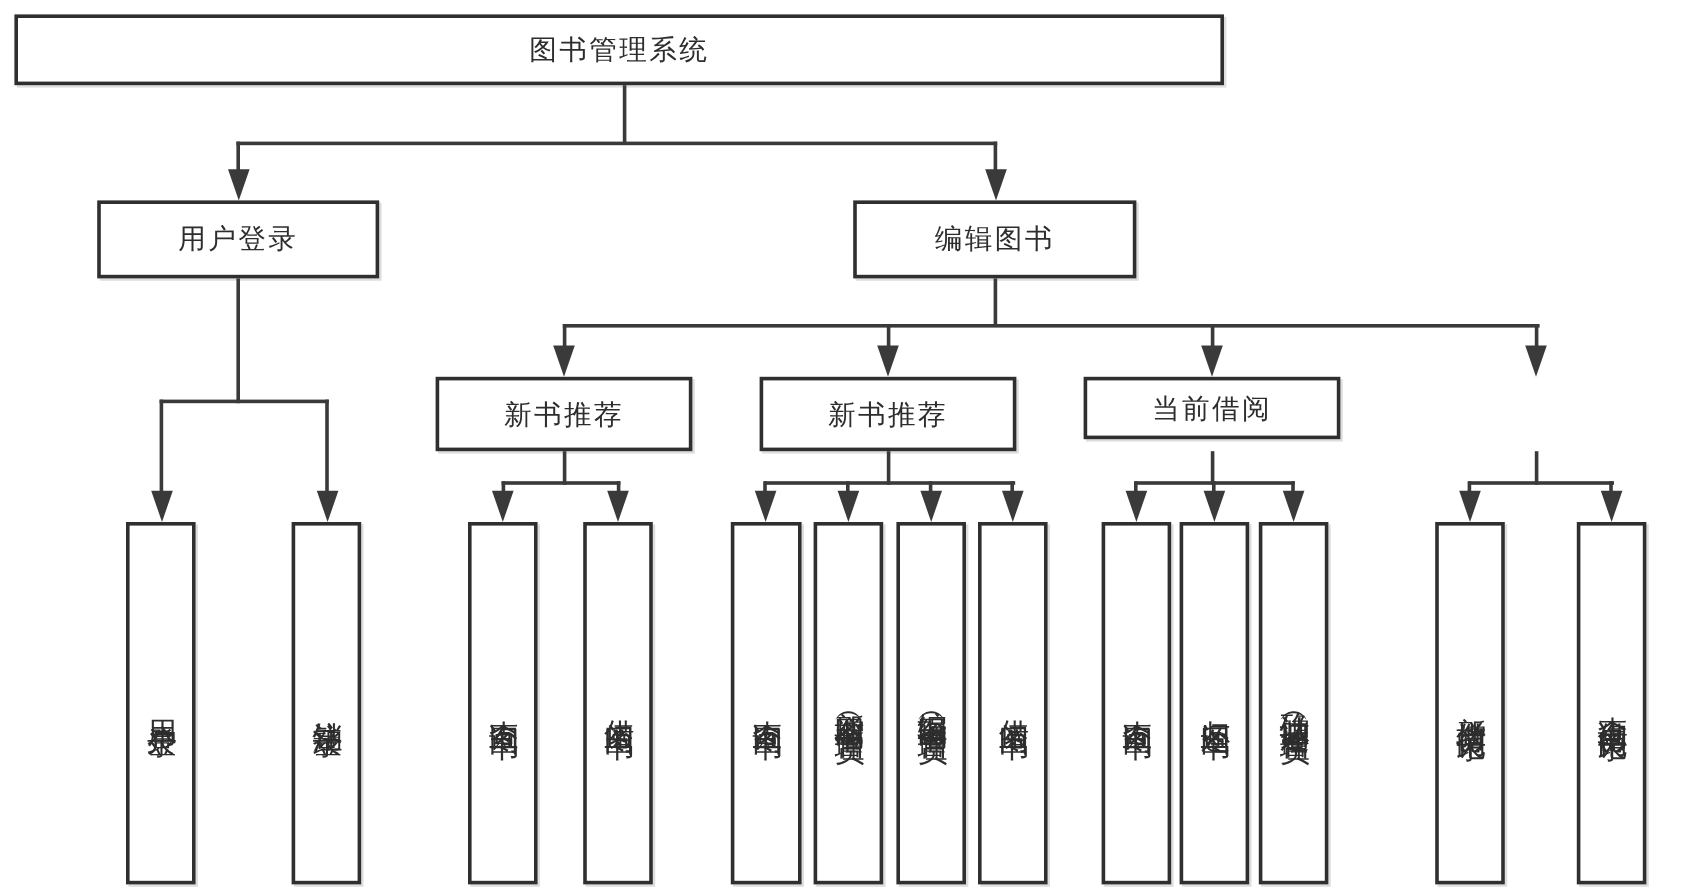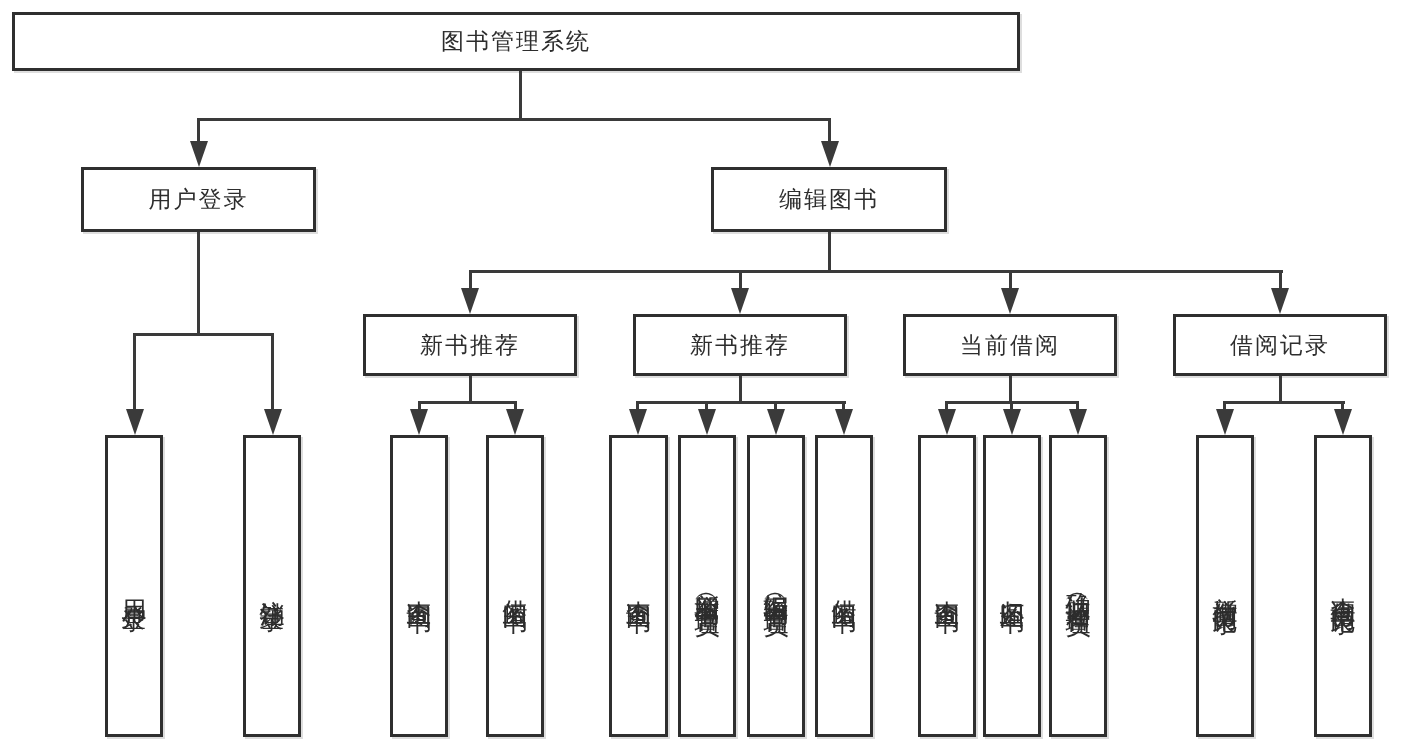--- a/index.html
+++ b/index.html
@@ -85,22 +85,21 @@
   <div class="arrow" style="left:461px;top:288px"></div>
   <div class="line" style="left:739px;top:270px;width:3px;height:20px"></div>
   <div class="arrow" style="left:731px;top:288px"></div>
   <div class="line" style="left:1009px;top:270px;width:3px;height:20px"></div>
   <div class="arrow" style="left:1001px;top:288px"></div>
   <div class="line" style="left:1279px;top:270px;width:3px;height:20px"></div>
   <div class="arrow" style="left:1271px;top:288px"></div>
 
   <div class="box hbox" style="left:363px;top:314px;width:214px;height:62px">新书推荐</div>
   <div class="box hbox" style="left:633px;top:314px;width:214px;height:62px">新书推荐</div>
-  <div class="box hbox" style="left:903px;top:314px;width:214px;height:62px">当前借阅</div>
-  <div class="box hbox" style="left:1173px;top:314px;width:214px;height:62px">借阅记录</div>
+  <div class="box hbox" style="left:903px;top:314px;width:214px;height:52px">当前借阅</div>
 
   <div class="line" style="left:469px;top:376px;width:3px;height:28px"></div>
   <div class="line" style="left:739px;top:376px;width:3px;height:28px"></div>
   <div class="line" style="left:1009px;top:376px;width:3px;height:28px"></div>
   <div class="line" style="left:1279px;top:376px;width:3px;height:28px"></div>
 
   <div class="line" style="left:418px;top:401px;width:99px;height:3px"></div>
   <div class="line" style="left:637px;top:401px;width:209px;height:3px"></div>
   <div class="line" style="left:946px;top:401px;width:133px;height:3px"></div>
   <div class="line" style="left:1224px;top:401px;width:121px;height:3px"></div>

